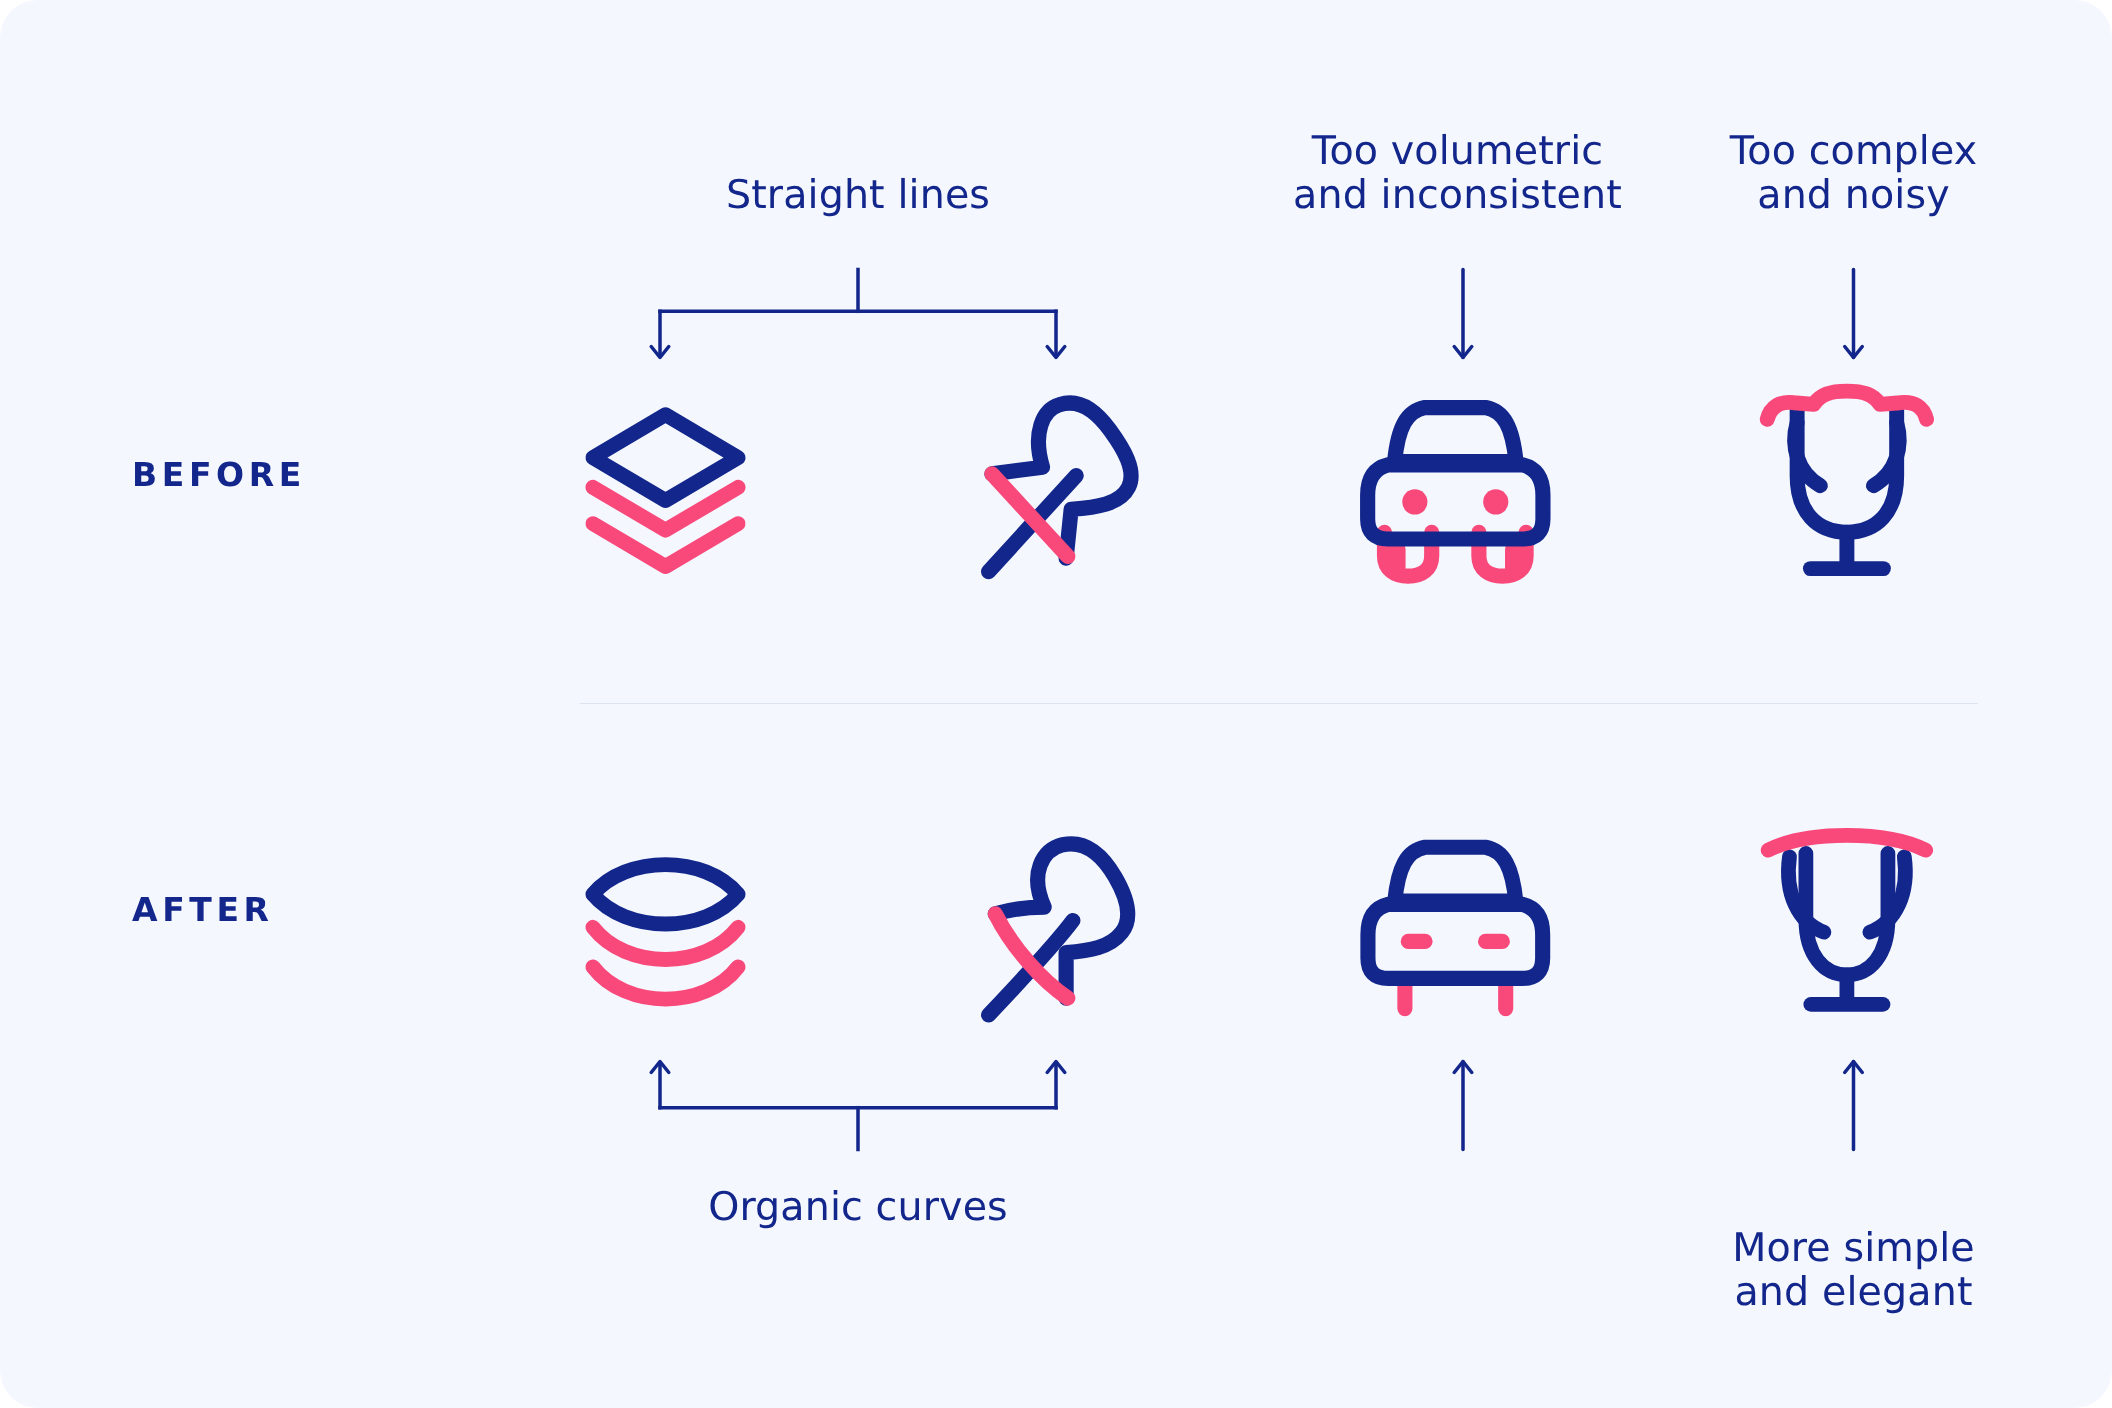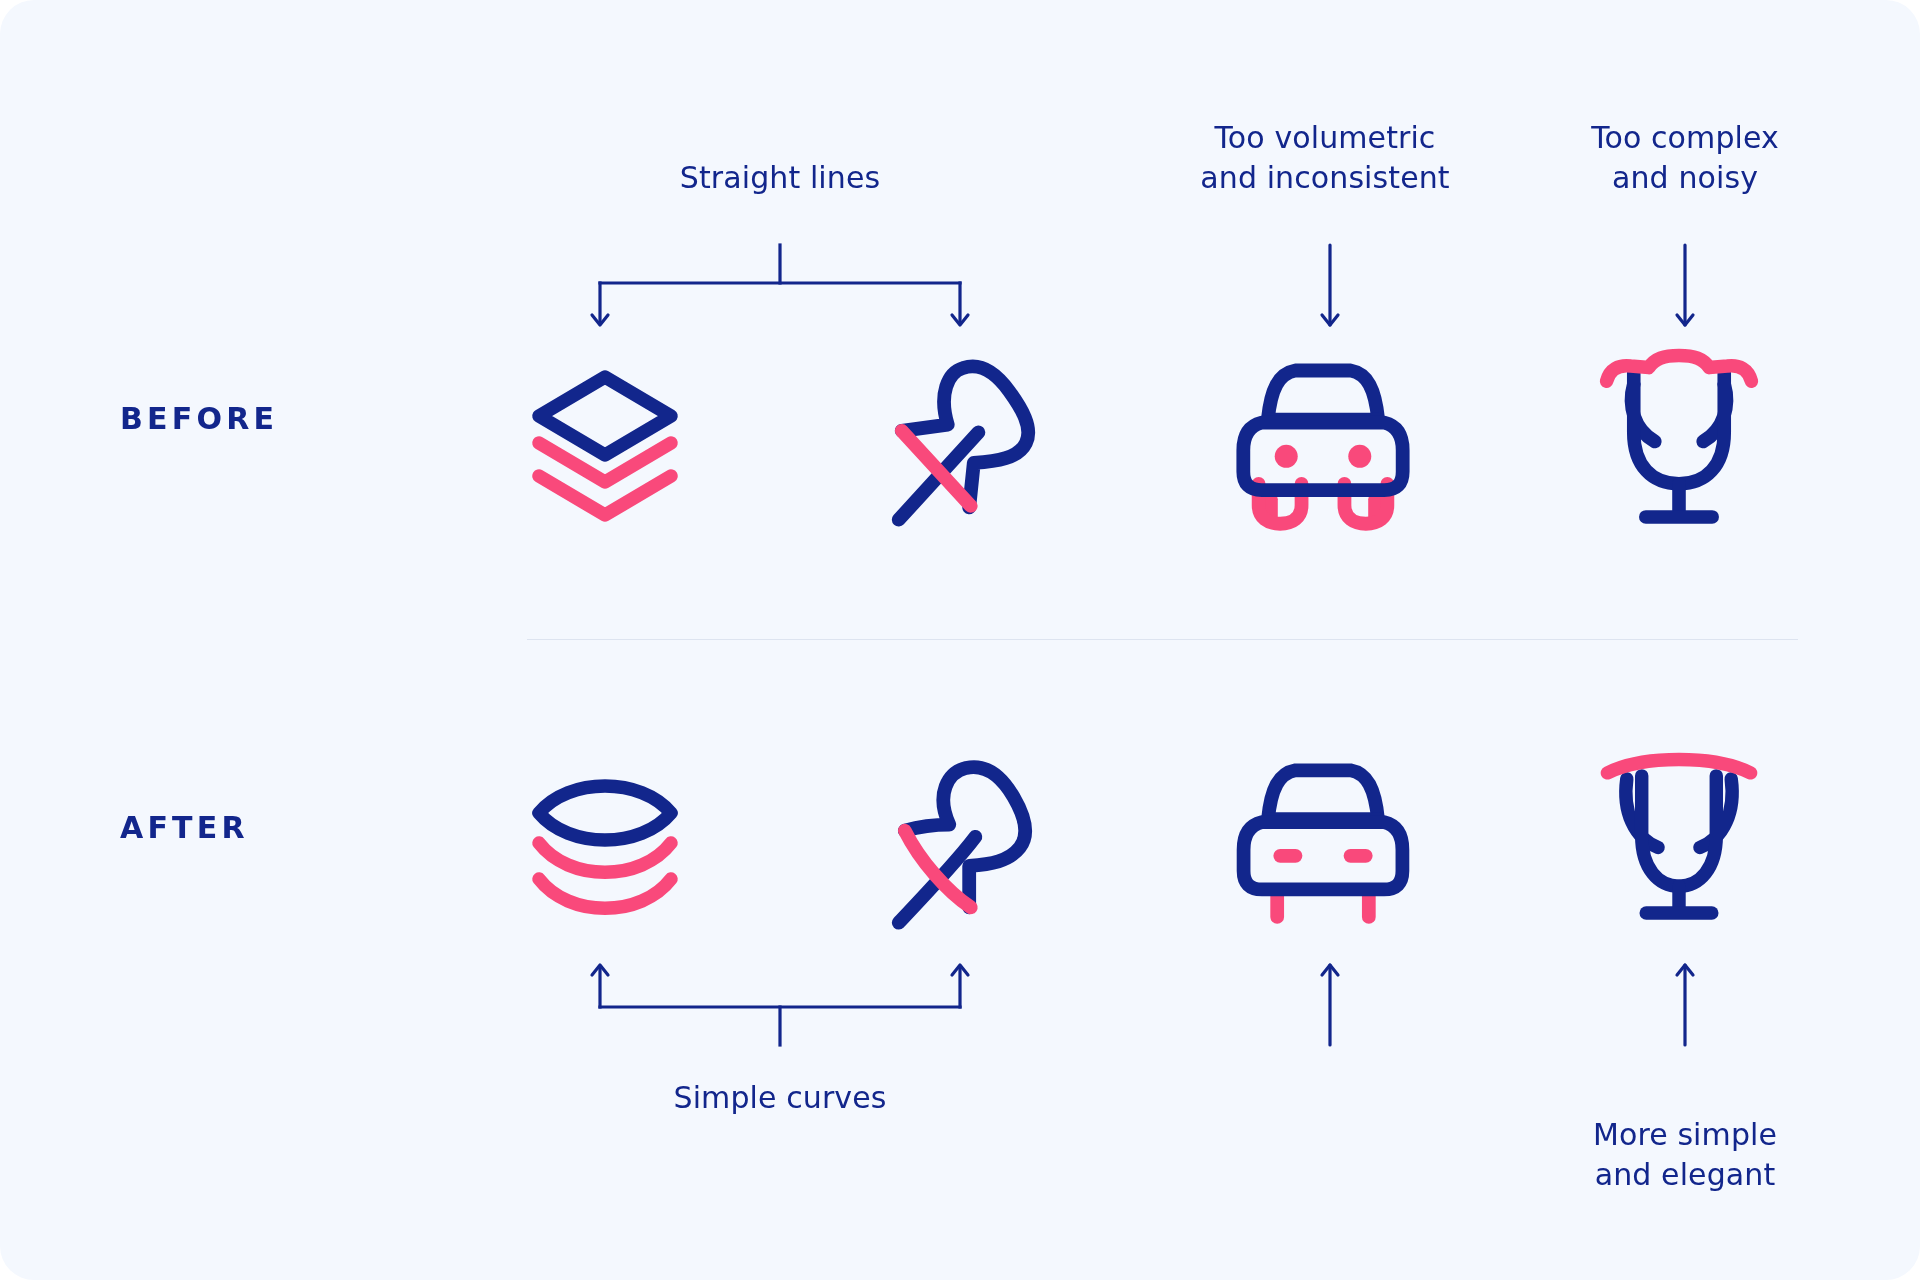--- a/index.html
+++ b/index.html
@@ -20,21 +20,21 @@
     height: 1280px;
     background: #f4f8fe;
     border-radius: 34px;
     overflow: hidden;
   }
 
   .txt {
     position: absolute;
     color: #12268c;
     font-family: "DejaVu Sans", sans-serif;
-    font-size: 30px;
+    font-size: 36px;
     line-height: 40px;
     text-align: center;
     white-space: pre-line;
     letter-spacing: 0.1px;
   }
 
   .stage-label {
     position: absolute;
     color: #12268c;
     font-family: "DejaVu Sans", sans-serif;
@@ -55,33 +55,33 @@
 
   svg { position: absolute; display: block; overflow: visible; }
 
   .ico { position: absolute; }
 </style>
 </head>
 <body>
 
 <div id="card">
 
-  <div class="stage-label" style="left:120px; top:401px;text-align:center;">BEFORE</div>
+  <div class="stage-label" style="left:120px; top:415px;text-align:center;">BEFORE</div>
 
   <div class="stage-label" style="left:120px; top:810px;">AFTER</div>
 
   <div class="txt" style="left:600px; top:158px; width:360px;">Straight lines</div>
 
   <div class="txt" style="left:1145px; top:118px; width:360px;">Too volumetric
 and inconsistent</div>
 
   <div class="txt" style="left:1505px; top:118px; width:360px;">Too complex
 and noisy</div>
 
-  <div class="txt" style="left:600px; top:1078px; width:360px;">Simple curves</div>
+  <div class="txt" style="left:600px; top:1078px; width:360px;">Organic curves</div>
 
 
   <div class="txt" style="left:1505px; top:1078px; width:360px;margin-top:37px;">More simple
 and elegant</div>
 
   <div class="divider"></div>
 
   <svg style="left:570px; top:245px;" width="430" height="90" viewBox="0 0 430 90">
     <g fill="none" stroke="#12268c" stroke-width="3.2" stroke-linecap="square">
       <path d="M 210 0 L 210 38"></path>

